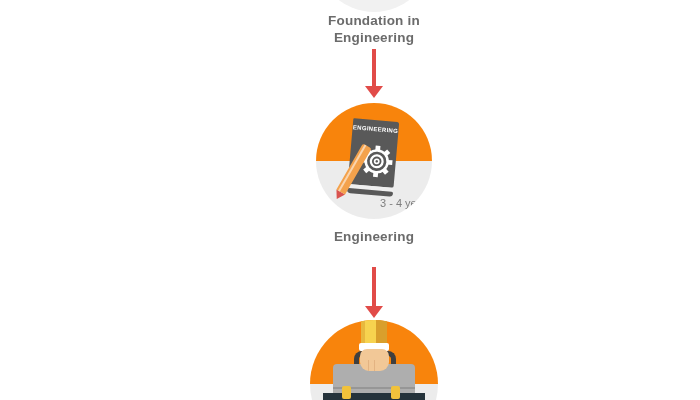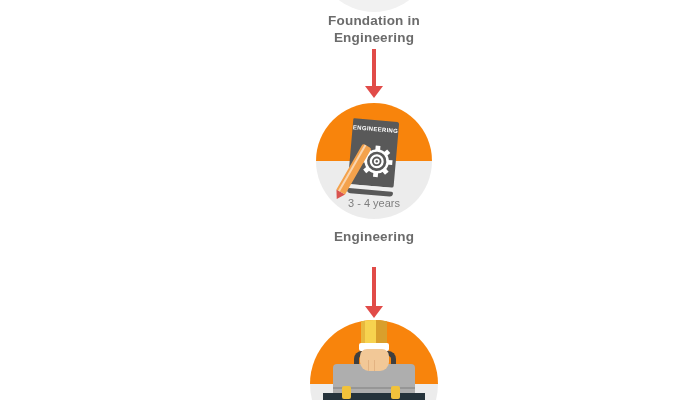--- a/index.html
+++ b/index.html
@@ -36,21 +36,21 @@
   .book-pages{position:absolute;left:2px;top:66px;width:44px;height:4px;background:#EFEFEF;border-radius:1px;}
   .book-back{position:absolute;left:0;top:70px;width:46px;height:5px;background:#595959;
     border-radius:2px 2px 4px 4px;}
   
   .pencil{position:absolute;left:31px;top:39px;width:10px;height:61px;transform:rotate(30deg);}
   .pencil-body{position:relative;width:10px;height:53px;background:#F4A24C;border-radius:2px 2px 0 0;}
   .pencil-body::after{content:"";position:absolute;left:1.5px;top:0;width:2.5px;height:100%;
     background:rgba(255,255,255,.55);}
   .pencil-tip{width:0;height:0;border-left:5px solid transparent;border-right:5px solid transparent;
     border-top:8px solid #D9534F;}
-  .duration{position:absolute;left:0;top:94px;width:100%;text-align:center;
+  .duration{position:absolute;left:0;top:94px;width:100%;text-align:right;
     font-size:11px;color:#7E7E7E;}
   
   .sleeve{position:absolute;left:51px;top:0;width:26px;height:24px;
     background:linear-gradient(90deg,#E8B83E 0 15%,#F7D34F 15% 58%,#D99F2C 58% 100%);}
   .cuff{position:absolute;left:49px;top:23px;width:30px;height:8px;background:#ffffff;
     border-radius:2px;box-shadow:0 1px 0 rgba(0,0,0,.10);}
   .handle{position:absolute;left:44px;top:31px;width:42px;height:16px;box-sizing:border-box;
     border:5px solid #3F3F3F;border-bottom:none;border-radius:8px 8px 0 0;}
   .briefcase{position:absolute;left:23px;top:44px;width:82px;height:84px;background:#AEAEAE;
     border-radius:4px 4px 0 0;}

